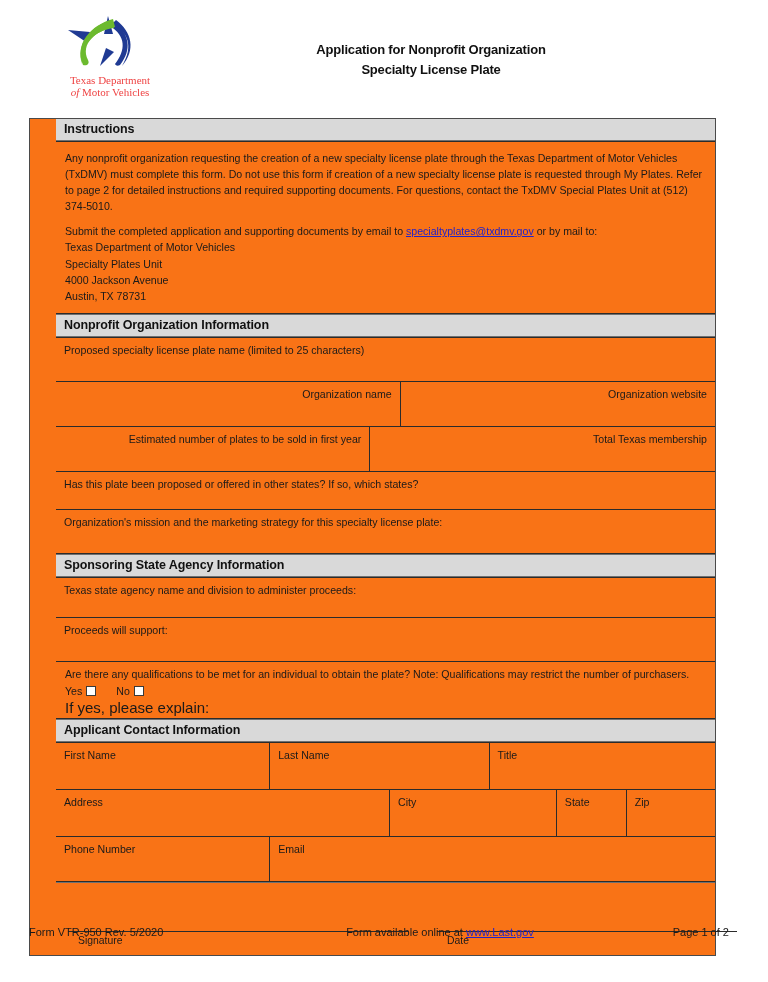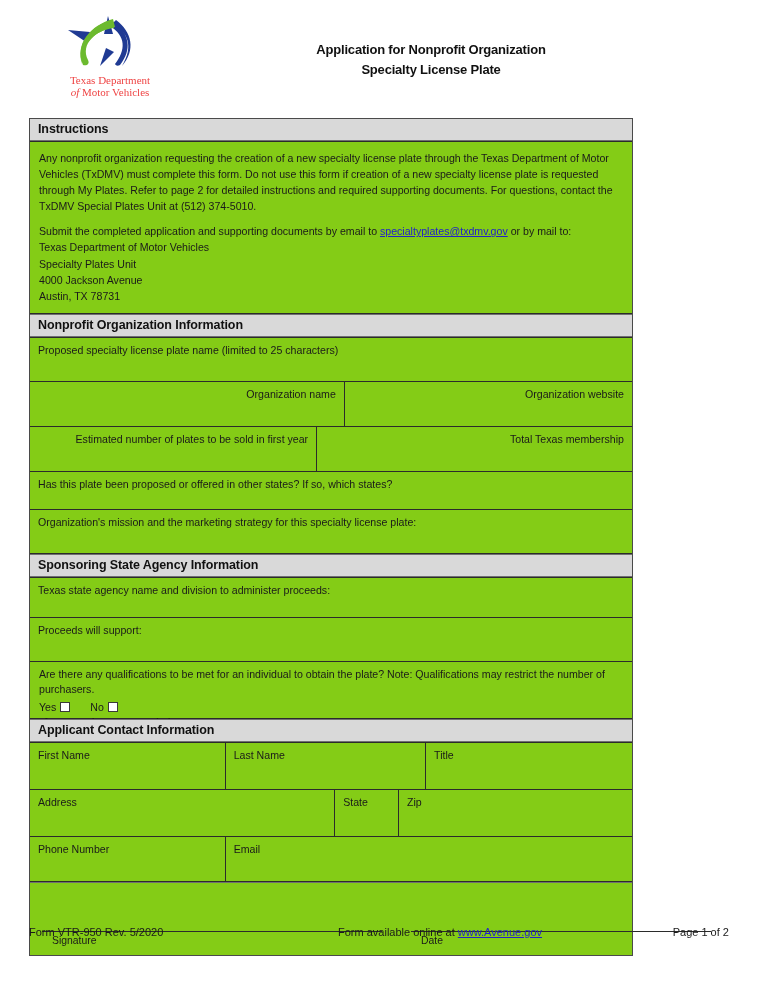--- a/index.html
+++ b/index.html
@@ -73,24 +73,25 @@
     color: #111111;
     line-height: 1.55;
     white-space: nowrap;
   }
 
   
   .form {
     position: absolute;
     left: 29px;
     top: 118px;
-    width: 604px;
+    width: 687px;
     border: 1.5px solid #4a4a4a;
     box-sizing: border-box;
-    background: #84cc16;
+    background: #f97316;
+    padding-left: 26px;
   }
   .row {
     border-bottom: 1px solid #2b2b2b;
     box-sizing: border-box;
     position: relative;
   }
   .row:last-child { border-bottom: none; }
 
   .section-head {
     background: #d9d9d9;
@@ -354,20 +355,24 @@
         </div>
       </div>
     </div>
 
     <div class="row">
       <div class="fieldrow">
         <div class="fieldcell h-addr" style="width:50.7%">
           <div class="cell-label">Address</div>
           <div class="cell-value"></div>
         </div>
+        <div class="fieldcell h-addr" style="width:25.3%">
+          <div class="cell-label">City</div>
+          <div class="cell-value"></div>
+        </div>
         <div class="fieldcell h-addr" style="width:10.6%">
           <div class="cell-label">State</div>
           <div class="cell-value"></div>
         </div>
         <div class="fieldcell h-addr" style="width:13.4%">
           <div class="cell-label">Zip</div>
           <div class="cell-value"></div>
         </div>
       </div>
     </div>
@@ -391,17 +396,17 @@
         <div class="sig-line b"></div>
         <div class="sig-cap a">Signature</div>
         <div class="sig-cap b">Date</div>
       </div>
     </div>
 
   </div>
 
   <div class="footer">
     <div>Form VTR-950 Rev. 5/2020</div>
-    <div class="mid"><span>Form available online at </span><a class="link" href="#">www.Avenue.gov</a></div>
+    <div class="mid"><span>Form available online at </span><a class="link" href="#">www.Last.gov</a></div>
     <div>Page 1 of 2</div>
   </div>
 
 </div>
 
 </body></html>

